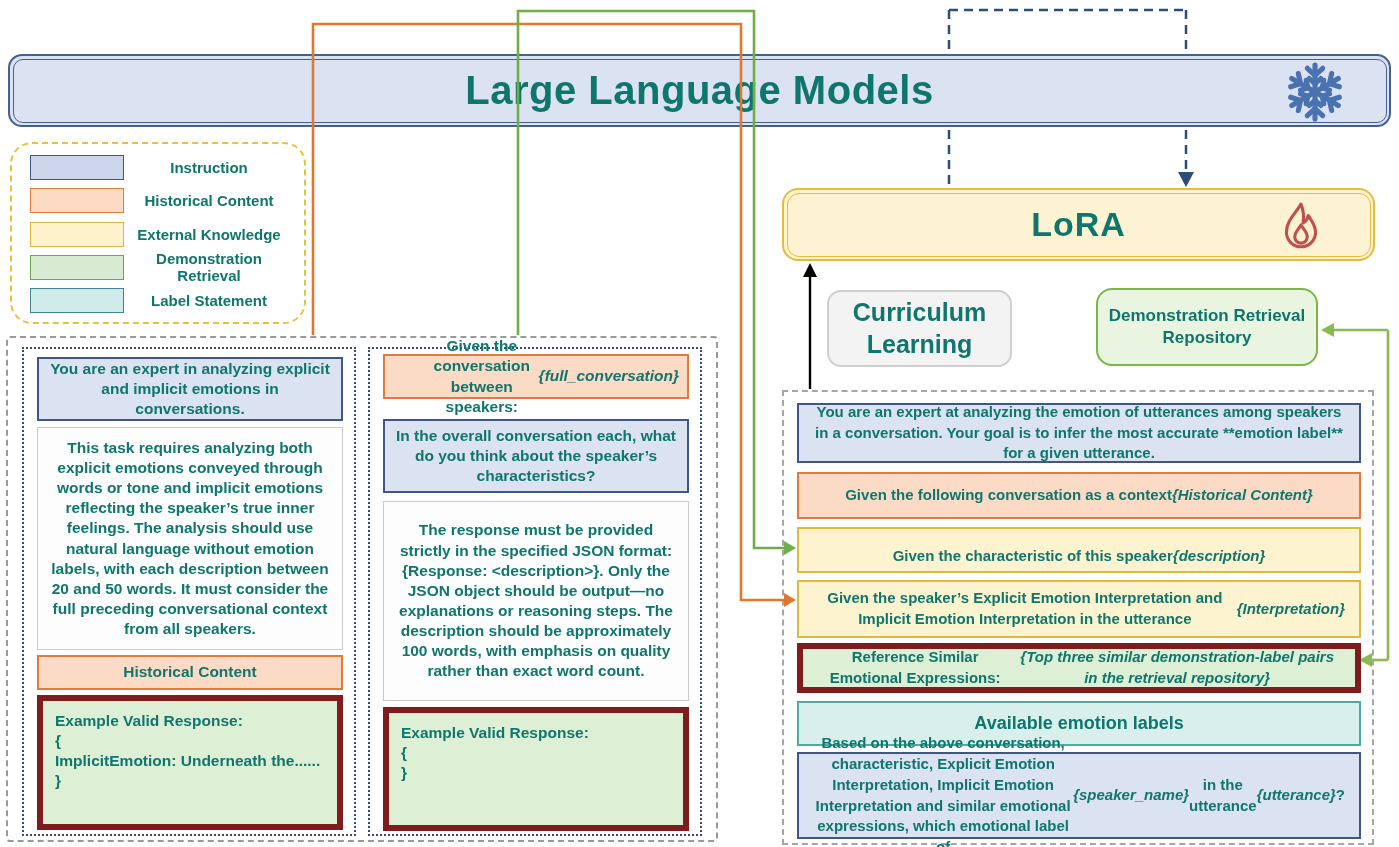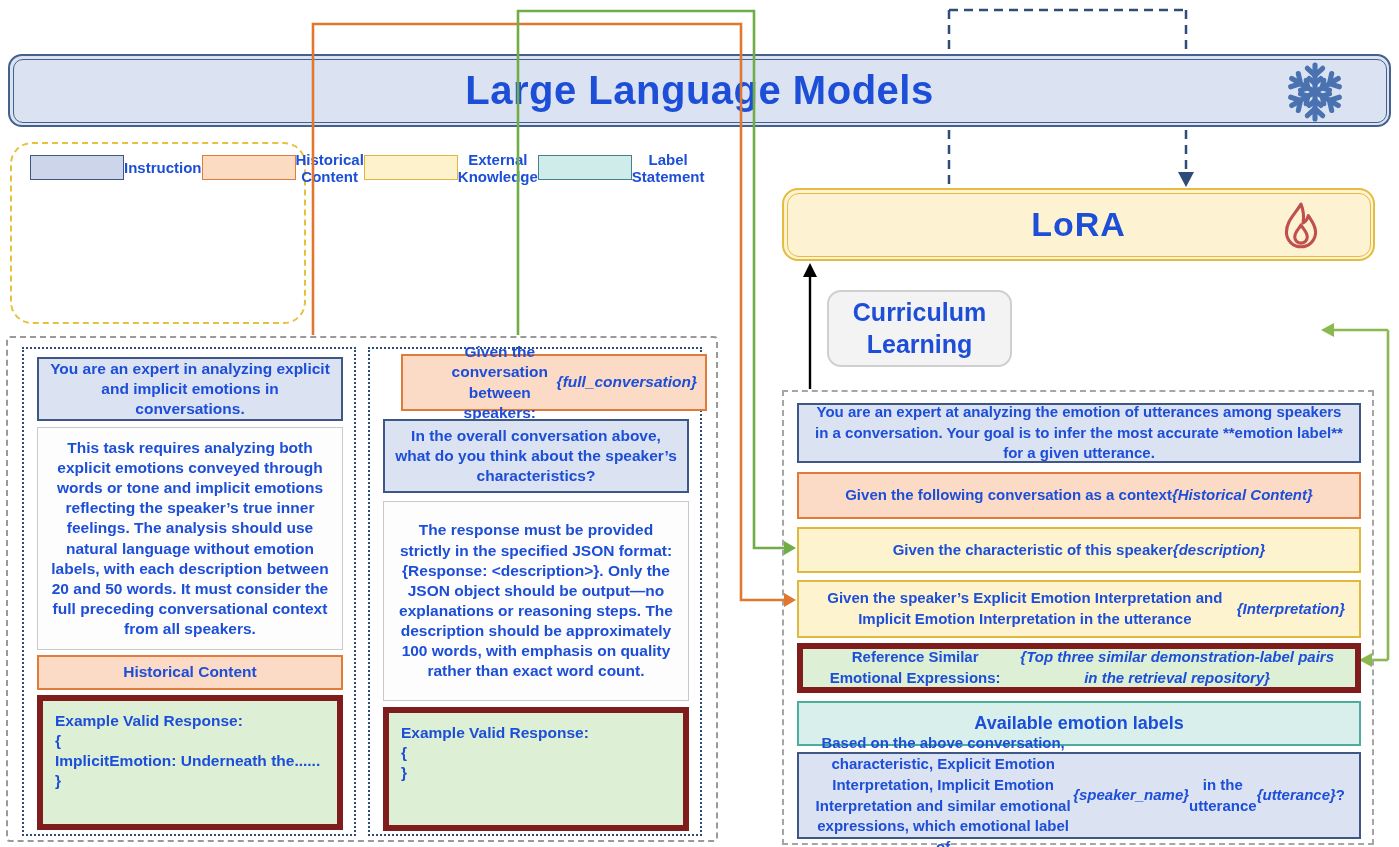--- a/index.html
+++ b/index.html
@@ -1,30 +1,30 @@
 <!DOCTYPE html>
 <html><head>
 <meta charset="utf-8">
 <style>
   html,body{margin:0;padding:0;background:#fff;}
   #canvas{position:relative;width:1399px;height:847px;background:#fff;overflow:hidden;
-          font-family:"Liberation Sans",sans-serif;color:#1d4ed8;}
+          font-family:"Liberation Sans",sans-serif;color:#0f766e;}
   svg.layer{position:absolute;left:0;top:0;width:1399px;height:847px;pointer-events:none;}
   .box{position:absolute;box-sizing:border-box;display:flex;align-items:center;justify-content:center;
        text-align:center;font-weight:700;}
   
   #banner{left:8px;top:54px;width:1383px;height:73px;background:#dbe3f3;border:2.5px solid #44618e;
           border-radius:14px;}
   #banner::after{content:"";position:absolute;inset:2.5px;border:1.3px solid #44618e;border-radius:10px;}
   #banner .title{font-size:40px;letter-spacing:.5px;}
   #banner .snow{position:absolute;right:42px;top:4px;}
   
   #legend{position:absolute;left:10px;top:142px;width:296px;height:182px;box-sizing:border-box;
           border:2.5px dashed #e6c13c;border-radius:22px;padding:10px 10px 8px 18px;
-          display:flex;flex-direction:row;justify-content:space-between;}
+          display:flex;flex-direction:column;justify-content:space-between;}
   .lrow{display:flex;align-items:center;height:27px;}
   .lswatch{width:94px;height:25px;box-sizing:border-box;border:1.8px solid #000;flex:0 0 auto;}
   .llabel{flex:1;text-align:center;font-weight:700;font-size:15px;}
   
   #left-wrap{position:absolute;left:6px;top:336px;width:712px;height:506px;box-sizing:border-box;
              border:2px dashed #9a9a9a;border-radius:4px;}
   .pcol{position:absolute;top:347px;width:334px;height:489px;box-sizing:border-box;
         border:2px dotted #2e4d7b;}
   #col1{left:22px;} #col2{left:368px;}
   #right-wrap{position:absolute;left:782px;top:390px;width:592px;height:455px;box-sizing:border-box;
@@ -107,45 +107,49 @@
     </div>
     <div class="lrow">
       <span class="lswatch" style="background: rgb(251, 220, 195); border-color: rgb(224, 123, 57);"></span>
       <span class="llabel">Historical Content</span>
     </div>
     <div class="lrow">
       <span class="lswatch" style="background: rgb(253, 242, 204); border-color: rgb(224, 183, 60);"></span>
       <span class="llabel">External Knowledge</span>
     </div>
     <div class="lrow">
+      <span class="lswatch" style="background: rgb(217, 234, 211); border-color: rgb(106, 168, 79);"></span>
+      <span class="llabel">Demonstration Retrieval</span>
+    </div>
+    <div class="lrow">
       <span class="lswatch" style="background: rgb(208, 236, 234); border-color: rgb(69, 129, 142);"></span>
       <span class="llabel">Label Statement</span>
     </div>
   </div>
 
   <div id="left-wrap"></div>
 
   <div class="pcol" id="col1">
     <div class="box pbox b-blue" style="left:13px;top:8px;width:306px;height:64px;">You are an expert in analyzing explicit and implicit emotions in conversations.</div>
     <div class="box pbox b-white" style="left:13px;top:78px;width:306px;height:223px;">This task requires analyzing both explicit emotions conveyed through words or tone and implicit emotions reflecting the speaker’s true inner feelings. The analysis should use natural language without emotion labels, with each description between 20 and 50 words. It must consider the full preceding conversational context from all speakers.</div>
     <div class="box pbox b-orange" style="left:13px;top:306px;width:306px;height:35px;">Historical Content</div>
     <div class="box pbox b-green left" style="left:13px;top:346px;width:306px;height:135px;">
         <span class="line">Example Valid Response:</span>
         <span class="line">{</span>
         <span class="line">ImplicitEmotion: Underneath the......</span>
         <span class="line">}</span>
       </div>
   </div>
 
   <div class="pcol" id="col2">
-    <div class="box pbox b-orange" style="left:31px;top:5px;width:306px;height:57px;padding-left:40px;">
+    <div class="box pbox b-orange" style="left:13px;top:5px;width:306px;height:45px;padding-left:40px;">
         <span>Given the conversation between speakers: </span>
         <span style="font-style: italic;">{full_conversation}</span>
       </div>
-    <div class="box pbox b-blue" style="left:13px;top:70px;width:306px;height:74px;">In the overall conversation above, what do you think about the speaker’s characteristics?</div>
+    <div class="box pbox b-blue" style="left:13px;top:70px;width:306px;height:74px;">In the overall conversation each, what do you think about the speaker’s characteristics?</div>
     <div class="box pbox b-white" style="left:13px;top:152px;width:306px;height:200px;">The response must be provided strictly in the specified JSON format: {Response: &lt;description&gt;}. Only the JSON object should be output—no explanations or reasoning steps. The description should be approximately 100 words, with emphasis on quality rather than exact word count.</div>
     <div class="box pbox b-green left" style="left:13px;top:358px;width:306px;height:124px;">
         <span class="line">Example Valid Response:</span>
         <span class="line">{</span>
         <span class="line">}</span>
       </div>
   </div>
 
   <div class="box" id="lora">
     <span class="title">LoRA</span>
@@ -153,28 +157,29 @@
       <svg width="52" height="52" viewBox="0 0 100 100">
         <g stroke="#c0504d" stroke-width="6" fill="none" stroke-linejoin="round" stroke-linecap="round">
           <path d="M50 8 C 38 28, 22 40, 22 62 a 28 28 0 0 0 56 0 C 78 48, 70 40, 64 30 C 62 38, 58 42, 54 44 C 56 32, 54 18, 50 8 Z"></path>
           <path d="M50 48 C 44 58, 38 62, 38 71 a 12 12 0 0 0 24 0 C 62 62, 56 58, 50 48 Z"></path>
         </g>
       </svg>
     </span>
   </div>
 
   <div class="box" id="curriculum">Curriculum Learning</div>
+  <div class="box" id="repository">Demonstration Retrieval Repository</div>
 
   <div id="right-wrap">
     <div class="box pbox rbox b-blue" style="top:11px;height:60px;padding-left:14px;">You are an expert at analyzing the emotion of utterances among speakers in a conversation. Your goal is to infer the most accurate **emotion label** for a given utterance.</div>
     <div class="box pbox rbox b-orange" style="top:80px;height:47px;">
         <span>Given the following conversation as a context </span>
         <span style="font-style: italic;">{Historical Content}</span>
       </div>
-    <div class="box pbox rbox b-yellow" style="top:135px;height:46px;">
+    <div class="box pbox rbox b-yellow" style="top:135px;height:46px;align-items:flex-end;">
         <span>Given the characteristic of this speaker </span>
         <span style="font-style: italic;">{description}</span>
       </div>
     <div class="box pbox rbox b-yellow" style="top:188px;height:58px;">
         <span>Given the speaker’s Explicit Emotion Interpretation and Implicit Emotion Interpretation in the utterance </span>
         <span style="font-style: italic;">{Interpretation}</span>
       </div>
     <div class="box pbox rbox b-green" style="top:251px;height:50px;">
         <span>Reference Similar Emotional Expressions:</span>
         <br>

